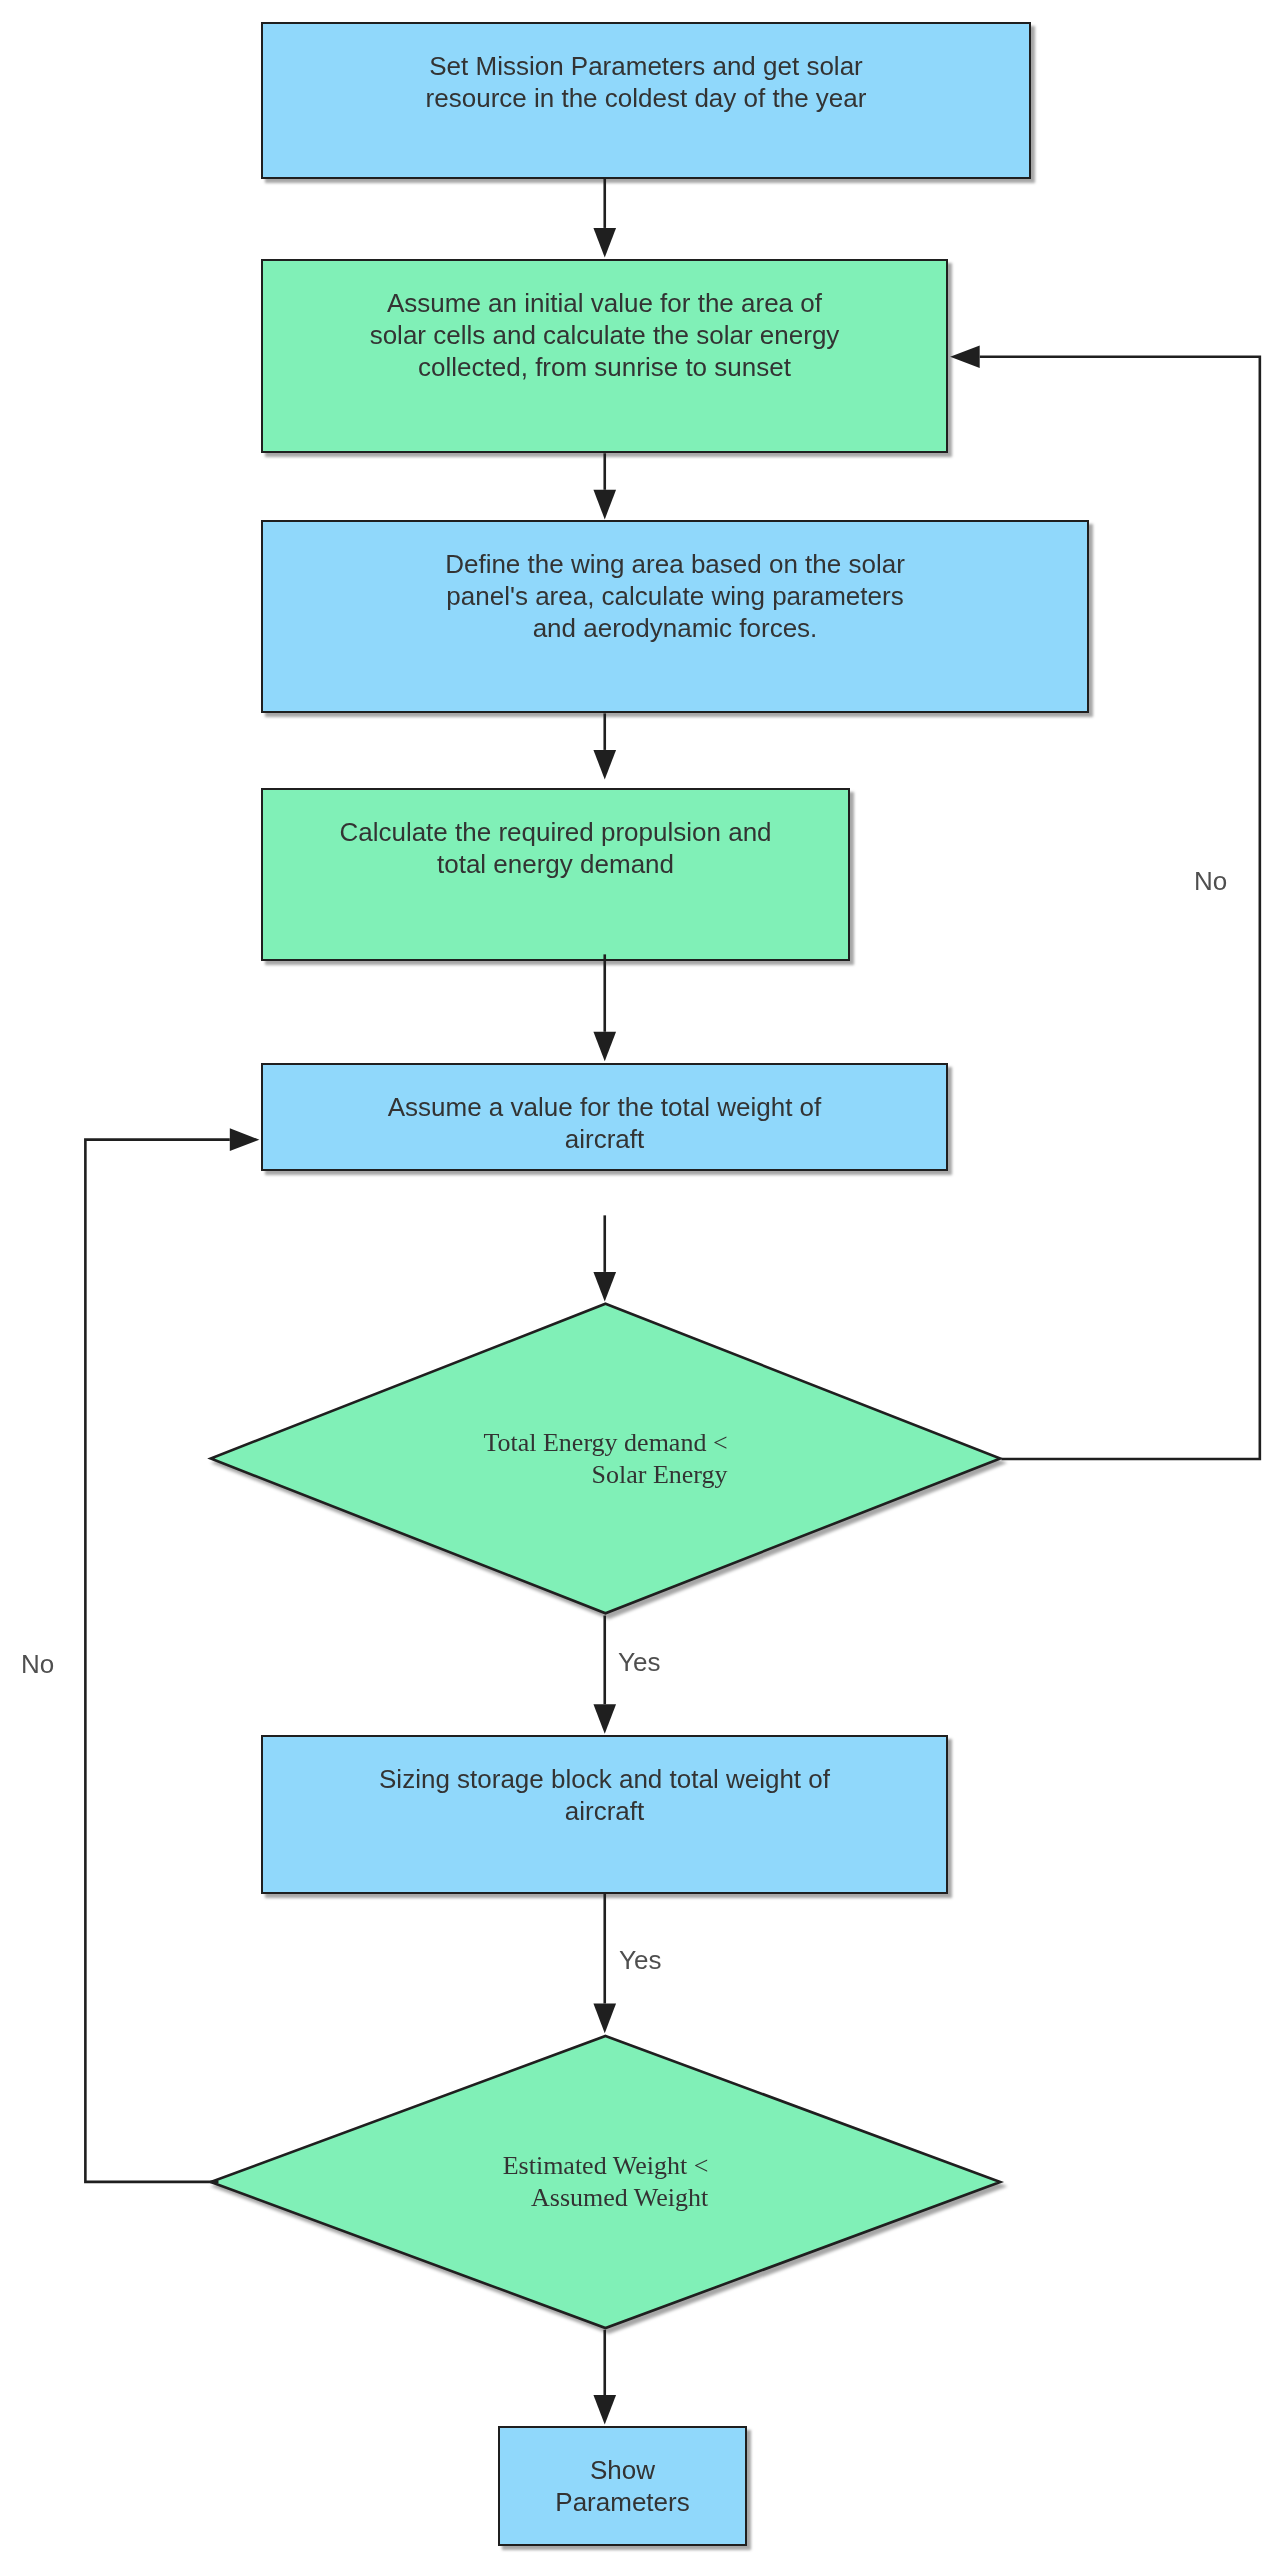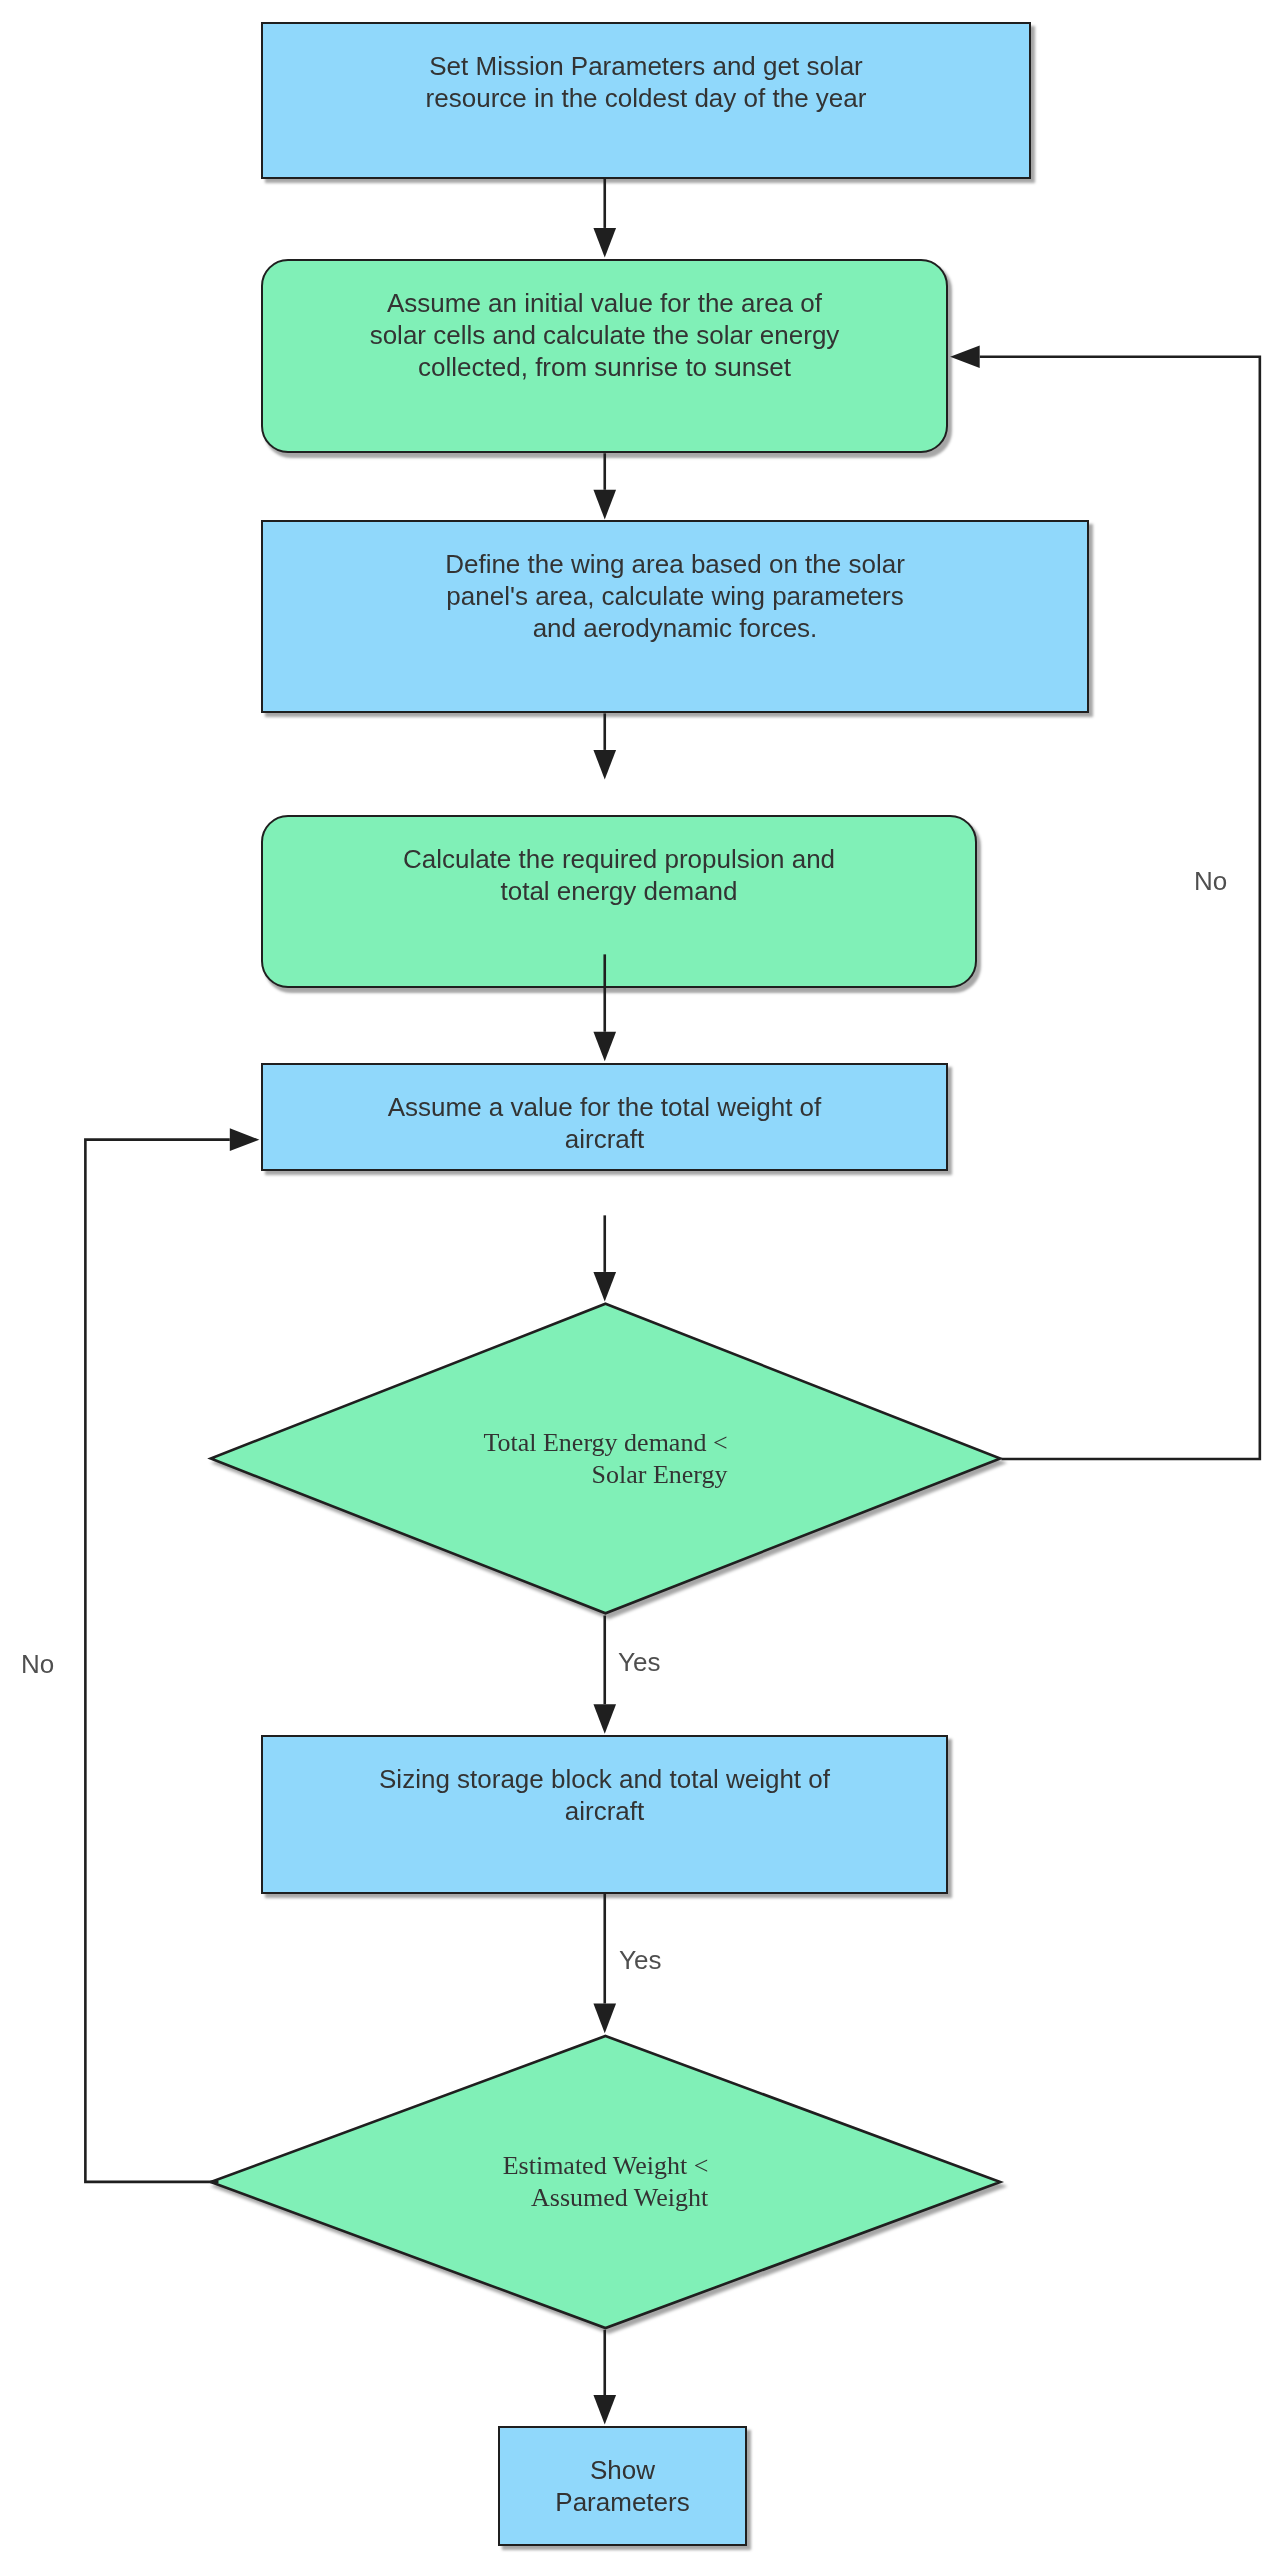--- a/index.html
+++ b/index.html
@@ -3,21 +3,21 @@
 <meta charset="utf-8">
 <style>
   html,body{margin:0;padding:0;background:#ffffff;}
   .canvas{position:relative;width:1273px;height:2576px;background:#ffffff;overflow:hidden;
           font-family:"Liberation Sans", sans-serif;}
   .node{position:absolute;box-sizing:border-box;border:2.6px solid var(--stroke,#1f1f1f);
         box-shadow:3.5px 4.3px 2.6px rgba(0,0,0,0.35);
         display:flex;justify-content:center;align-items:flex-start;padding:26px 17.4px 0 17.4px;
         text-align:center;font-size:26px;line-height:32px;color:var(--node-text,#333);}
   .node.blue{background:var(--node-blue,#90d8fb);}
-  .node.green{background:var(--node-green,#80f0b7);border-radius:27px;}
+  .node.green{background:var(--node-green,#80f0b7);}
   .ntext{white-space:pre-line;}
   .diamond{position:absolute;}
   .diamond svg{position:absolute;left:0;top:0;overflow:visible;}
   .diamond .shape{fill:var(--node-green,#80f0b7);stroke:var(--stroke,#1f1f1f);stroke-width:3;
                   filter:drop-shadow(4px 5px 2px rgba(0,0,0,0.35));}
   .diamond .dtext{position:absolute;left:0;top:0;right:0;bottom:0;display:flex;align-items:center;
                   justify-content:center;text-align:right;font-size:26px;line-height:32px;
                   color:var(--node-text,#333);white-space:pre-line;font-family:Liberation Serif, serif;}
   svg.connectors{position:absolute;left:0;top:0;}
   .connectors line,.connectors polyline{stroke:var(--stroke,#1f1f1f);stroke-width:3;fill:none;}
@@ -39,21 +39,21 @@
 solar cells and calculate the solar energy
 collected, from sunrise to sunset</span>
   </div>
 
   <div class="node blue" style="left:261px;top:520px;width:828px;height:193px;">
     <span class="ntext">Define the wing area based on the solar
 panel's area, calculate wing parameters
 and aerodynamic forces.</span>
   </div>
 
-  <div class="node green" style="left:261px;top:815px;width:716px;height:173px;">
+  <div class="node green" style="left:261px;top:788px;width:589px;height:173px;">
     <span class="ntext">Calculate the required propulsion and
 total energy demand</span>
   </div>
 
   <div class="node blue" style="left:261px;top:1063px;width:687px;height:108px;">
     <span class="ntext">Assume a value for the total weight of
 aircraft</span>
   </div>
 
   <div class="diamond" style="left:209px;top:1302px;width:793px;height:313px;">

